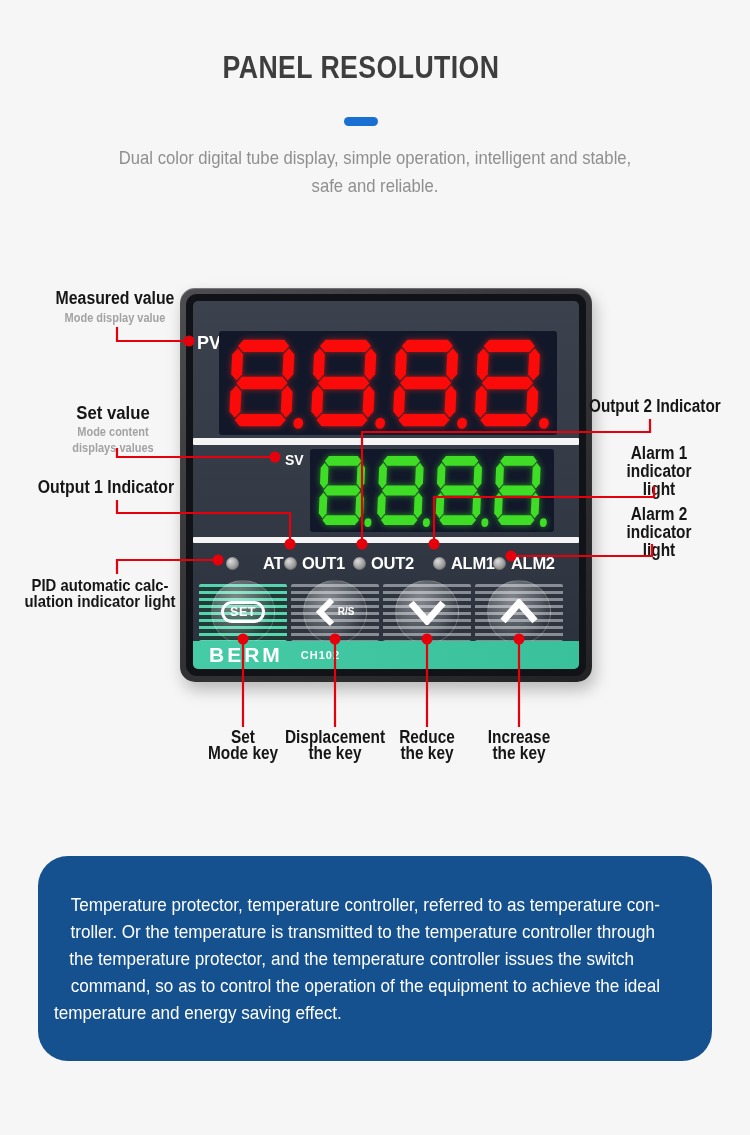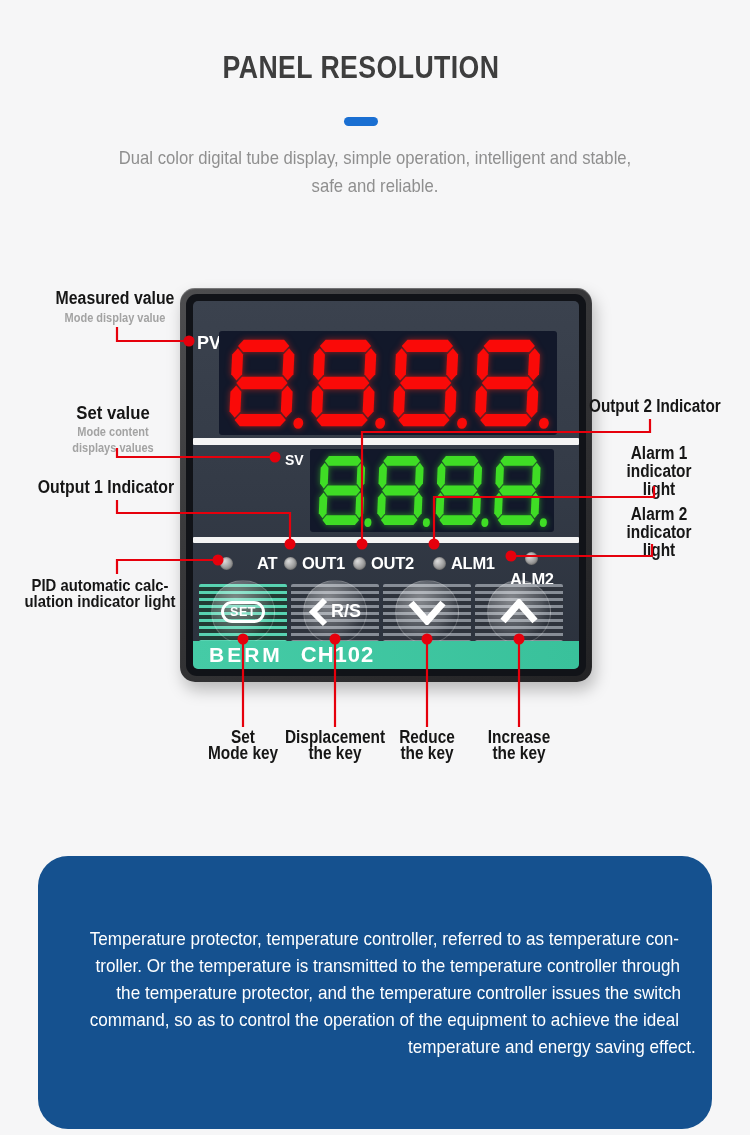--- a/index.html
+++ b/index.html
@@ -32,43 +32,43 @@
   #sv-display{left:117px;top:148px;width:244px;height:83px;background:#12182a;border-radius:3px;
               padding:4px 7px;box-sizing:border-box;}
   .digits{width:100%;height:100%;display:block;}
   .pv-digits{color:#fa0a08;filter:drop-shadow(0 0 3px rgba(255,40,20,.55));}
   .sv-digits{color:#3fdd25;filter:drop-shadow(0 0 3px rgba(70,255,40,.5));}
   .wstrip{left:0;width:386px;background:#f4f4f4;border-radius:1px;}
   #strip1{top:137px;height:7px;}
   #strip2{top:236px;height:6px;}
 
   .indicator{top:251px;height:22px;display:flex;align-items:center;gap:5px;}
-  .ind-at{left:27px;gap:24px;}.ind-out1{left:91px;}.ind-out2{left:160px;}.ind-alm1{left:240px;}.ind-alm2{left:317px;flex-direction:column;}
+  .ind-at{left:33px;gap:24px;}.ind-out1{left:91px;}.ind-out2{left:160px;}.ind-alm1{left:240px;}.ind-alm2{left:300px;}
   .led{width:13px;height:13px;border-radius:50%;flex:0 0 auto;
        background:radial-gradient(circle at 35% 32%,#dcdcdc,#9c9c9c 55%,#6e6e6e 100%);
        box-shadow:inset 0 0 2px rgba(0,0,0,.5);}
   .ind-label{font-size:16.5px;font-weight:bold;color:#fff;letter-spacing:-.3px;}
 
   .keyzone{top:283px;width:88px;height:57px;border-radius:2px;display:flex;align-items:center;
            justify-content:center;
            background:repeating-linear-gradient(180deg,#878d96 0px,#878d96 3px,#2e333c 3px,#2e333c 7px);}
   .kz1{left:6px;background:repeating-linear-gradient(180deg,#58d3b1 0px,#58d3b1 3px,#223b34 3px,#223b34 7px);}
   .kz2{left:98px;}.kz3{left:190px;}.kz4{left:282px;}
   .keybtn{width:62px;height:62px;border-radius:50%;display:flex;align-items:center;justify-content:center;
           gap:2px;margin-top:-2px;border:1px solid rgba(255,255,255,.2);
           background:radial-gradient(circle at 38% 30%,rgba(255,255,255,.42),rgba(255,255,255,.16) 52%,rgba(255,255,255,.05) 66%,rgba(255,255,255,0) 74%);}
   .set-pill{border:3px solid #fff;border-radius:15px;padding:1px 6px;font-size:12.5px;font-weight:bold;
             color:#fff;letter-spacing:.5px;}
-  .rs-label{font-size:18px;font-weight:bold;color:#fff;}
+  .rs-label{font-size:10px;font-weight:bold;color:#fff;}
 
   #brandstrip{left:0;top:340px;width:386px;height:28px;border-radius:0 0 5px 5px;
               background:linear-gradient(90deg,#45cba6,#39c19b);display:flex;align-items:center;
               padding-left:16px;box-sizing:border-box;}
   .brand{font-size:21px;font-weight:bold;color:#fff;letter-spacing:3px;}
-  .model{font-size:22px;font-weight:bold;color:#fff;margin-left:18px;letter-spacing:1px;}
+  .model{font-size:11px;font-weight:bold;color:#fff;margin-left:18px;letter-spacing:1px;}
 
   
   .co{position:absolute;color:#161616;font-weight:bold;}
   .co .sub{font-weight:bold;color:#a3a3a3;}
   #co-measured{left:35px;top:288px;width:160px;text-align:center;font-size:18px;
                transform:scaleX(.88);transform-origin:center;}
   #co-measured .sub{font-size:12.5px;margin-top:2px;}
   #co-setvalue{left:33px;top:402px;width:160px;text-align:center;font-size:19px;
                transform:scaleX(.88);transform-origin:center;}
   #co-setvalue .sub{font-size:12.5px;line-height:13.5px;margin-top:2px;}
@@ -83,22 +83,22 @@
   #co-alarm2{left:592px;top:505px;width:134px;text-align:center;font-size:17.5px;line-height:18px;
              transform:scaleX(.88);transform-origin:center;}
   .keylabel{position:absolute;top:729px;text-align:center;font-size:17.5px;line-height:16px;
             font-weight:bold;color:#161616;transform:scaleX(.88);transform-origin:center;}
   #kl-set{left:183px;width:120px;}
   #kl-disp{left:265px;width:140px;}
   #kl-reduce{left:367px;width:120px;}
   #kl-increase{left:459px;width:120px;}
 
   
-  #footer{left:38px;top:856px;width:674px;height:273px;border-radius:30px;background:#15518f;
-          display:flex;flex-direction:column;justify-content:center;align-items:flex-end;}
+  #footer{left:38px;top:856px;width:674px;height:205px;border-radius:30px;background:#15518f;
+          display:flex;flex-direction:column;justify-content:center;align-items:flex-start;}
   .fline{color:#fff;font-size:19px;line-height:27px;text-align:center;white-space:nowrap;
          transform:scaleX(.9);transform-origin:center;}
 
   #lines-svg{left:0;top:0;width:750px;height:1135px;pointer-events:none;}
 </style>
 </head>
 <body>
 
 <div class="stage">
 

